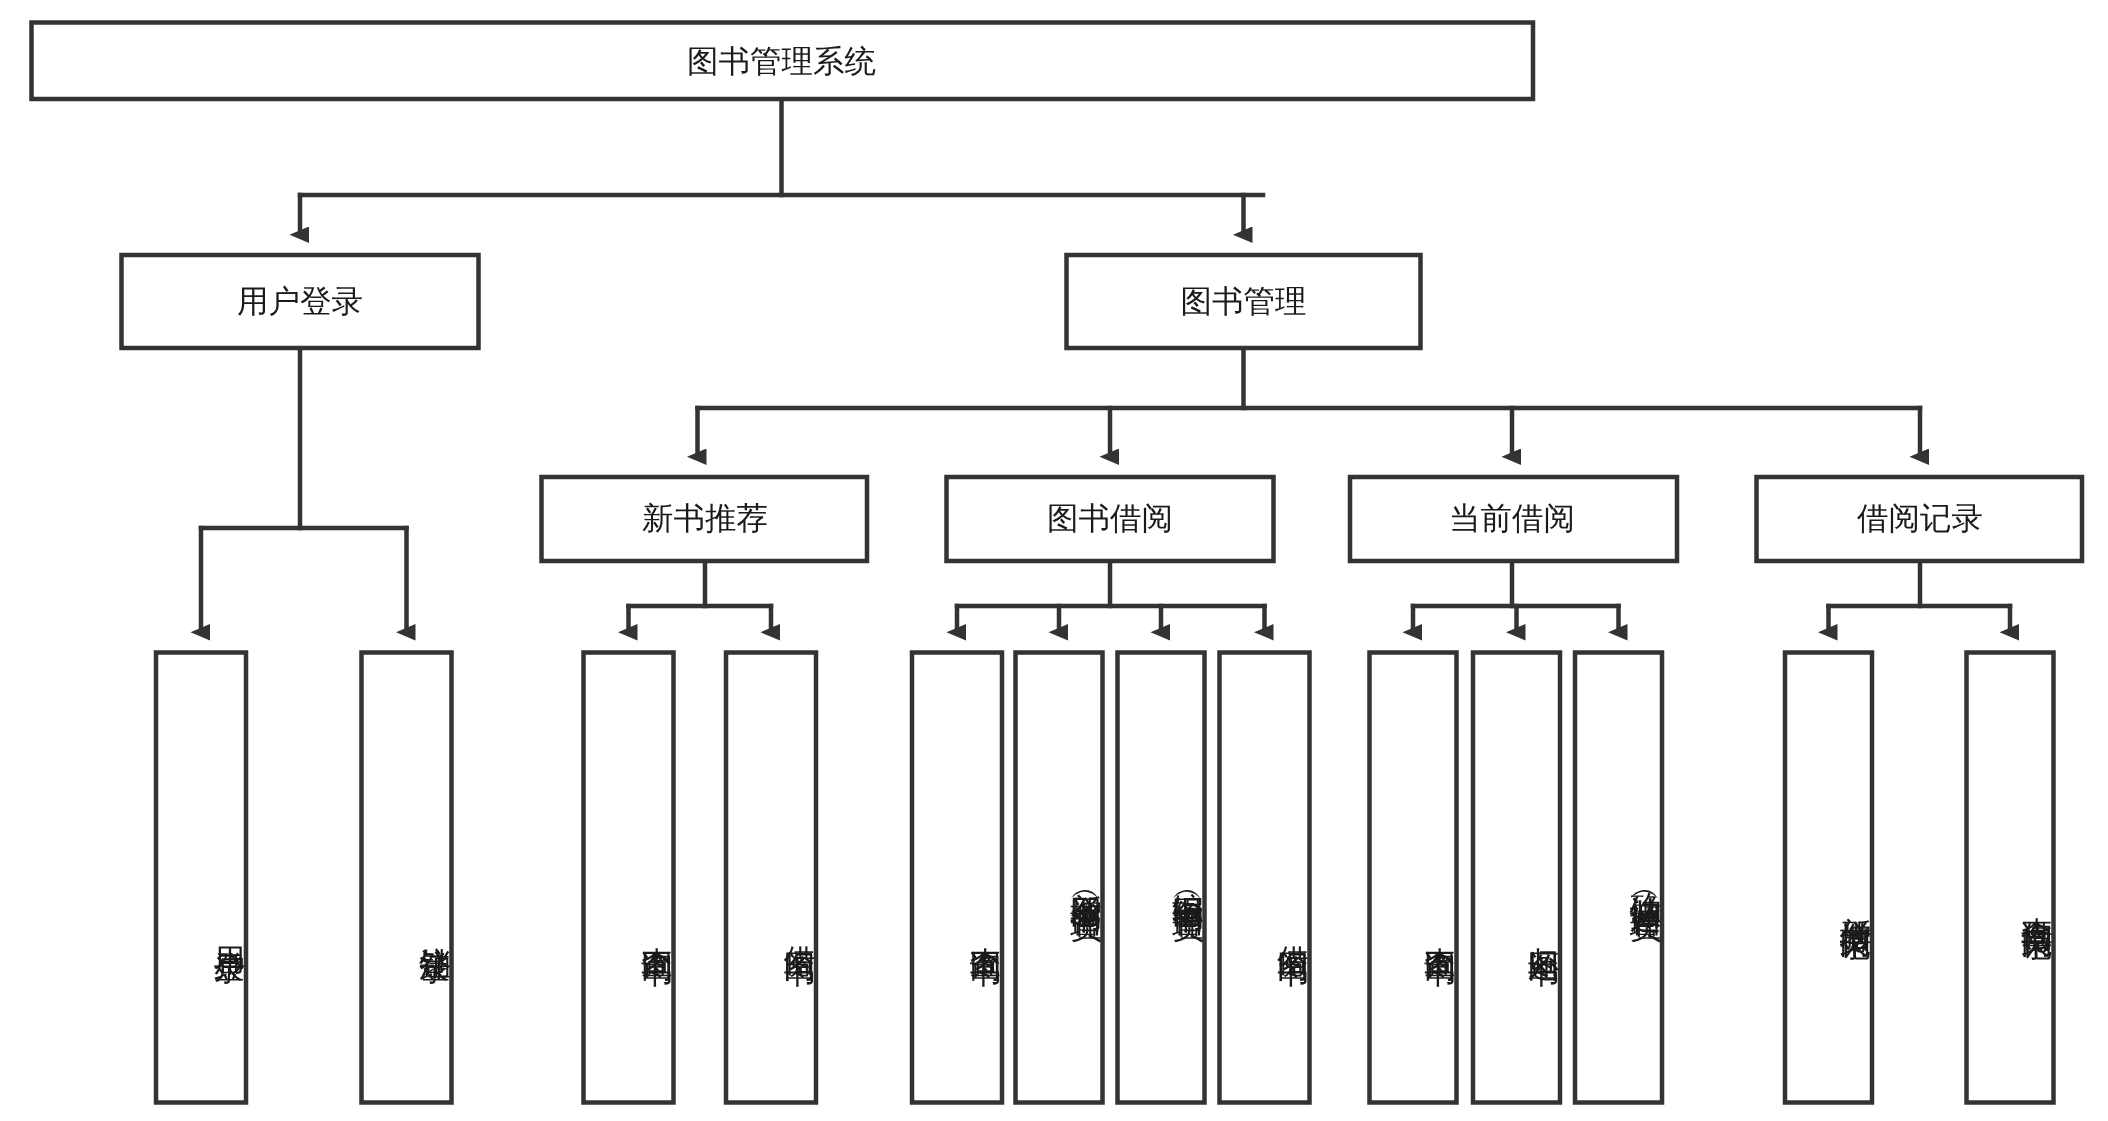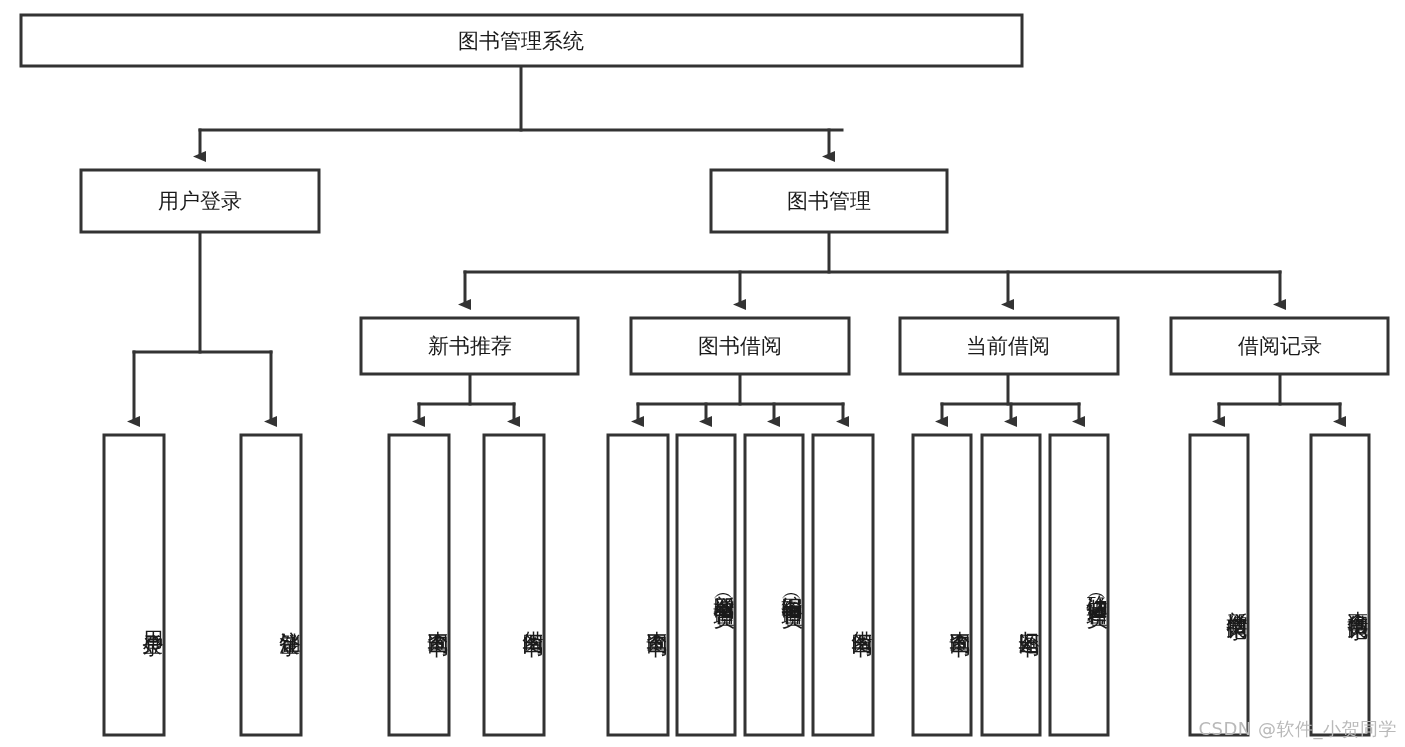--- a/index.html
+++ b/index.html
@@ -196,15 +196,14 @@
   <div class="leaf-label" style="left:608px; top:505px;  width:60px; height:225px;">查询图书</div>
   <div class="leaf-label" style="left:677px; top:443px;  width:58px; height:288px;">新增图书（管理员）</div>
   <div class="leaf-label" style="left:745px; top:443px;  width:58px; height:288px;">编辑图书（管理员）</div>
   <div class="leaf-label" style="left:813px; top:505px;  width:60px; height:225px;">借阅图书</div>
   <div class="leaf-label" style="left:913px; top:505px;  width:58px; height:225px;">查询图书</div>
   <div class="leaf-label" style="left:982px; top:505px;  width:58px; height:225px;">归还图书</div>
   <div class="leaf-label" style="left:1050px; top:443px; width:58px; height:288px;">确认归还（管理员）</div>
   <div class="leaf-label" style="left:1190px; top:470px; width:58px; height:260px;">新增借阅记录</div>
   <div class="leaf-label" style="left:1311px; top:470px; width:58px; height:260px;">查询借阅记录</div>
 
-  <div class="watermark">CSDN @软件_小贺同学</div>
 
 </div>
 
 </body></html>

